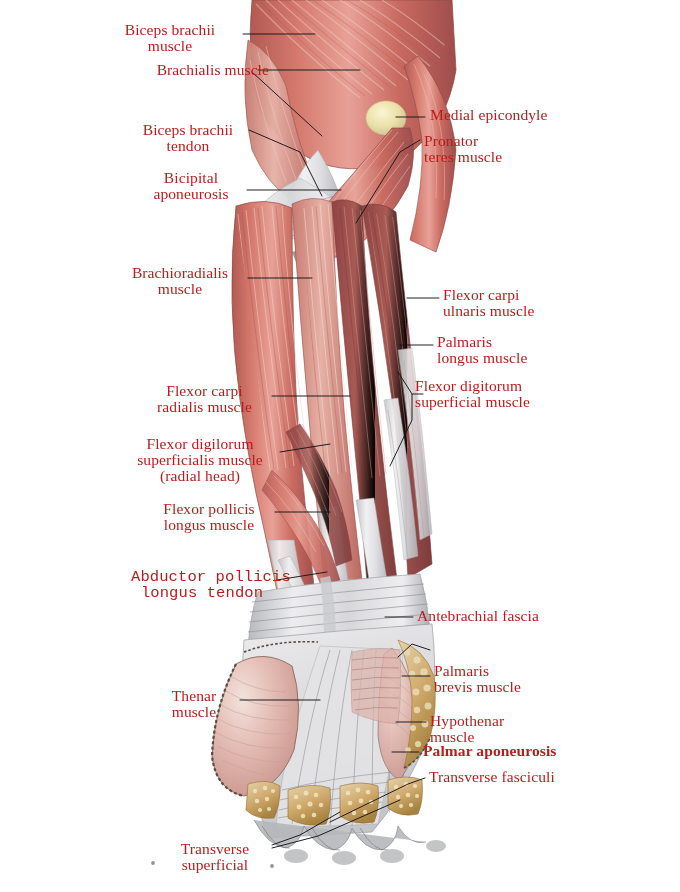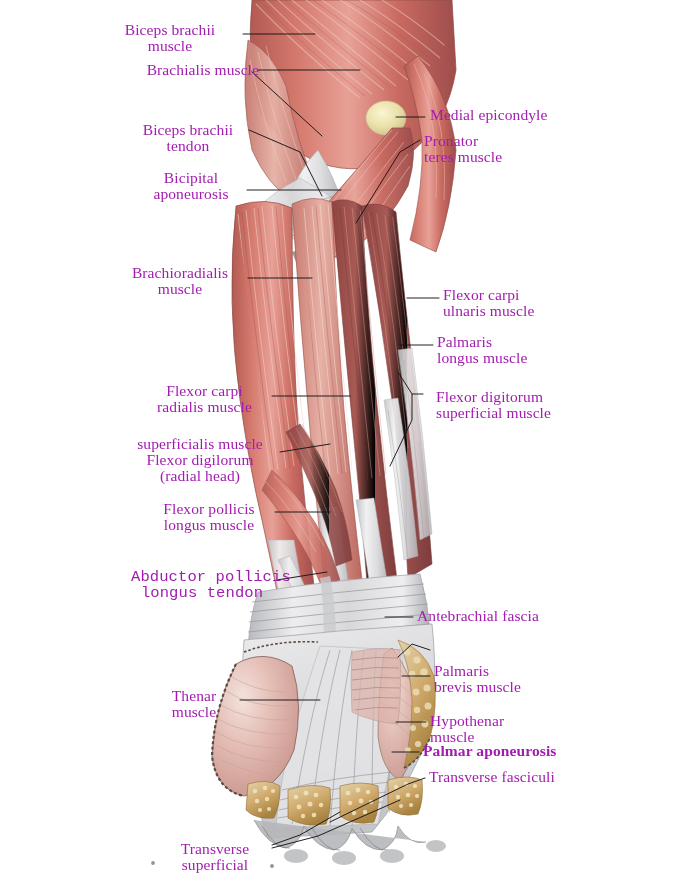--- a/index.html
+++ b/index.html
@@ -23,21 +23,21 @@
     left: 0;
     top: 0;
     width: 680px;
     height: 892px;
   }
   .label {
     position: absolute;
     font-family: "Liberation Serif", "DejaVu Serif", serif;
     font-size: 15.5px;
     line-height: 1.04;
-    color: #a21caf;
+    color: #b91c1c;
     white-space: pre;
     letter-spacing: 0.1px;
     z-index: 5;
   }
   .label.right { text-align: left; }
   .label.left  { text-align: right; }
   .label.center { text-align: center; }
 </style>
 </head>
 <body>
@@ -455,38 +455,38 @@
         <path d="M 430 676 L 402 676"></path>
         <path d="M 430 650 L 412 644 L 398 657"></path>
         <path d="M 426 722 L 396 722"></path>
         <path d="M 419 752 L 392 752"></path>
         <path d="M 425 778 L 408 784 L 330 822"></path>
       </g>
   </svg>
 
   <div id="labels-left">
       <div class="label center" style="left: 99px; top: 22px; width: 142px;"><div>Biceps brachii</div><div>muscle</div></div>
-      <div class="label left" style="left: 114px; top: 62px; width: 145px;"><div>Brachialis muscle</div></div>
+      <div class="label left" style="left: 124px; top: 62px; width: 145px;"><div>Brachialis muscle</div></div>
       <div class="label center" style="left: 130px; top: 122px; width: 116px;"><div>Biceps brachii</div><div>tendon</div></div>
       <div class="label center" style="left: 138px; top: 170px; width: 106px;"><div>Bicipital</div><div>aponeurosis</div></div>
       <div class="label center" style="left: 116px; top: 265px; width: 128px;"><div>Brachioradialis</div><div>muscle</div></div>
       <div class="label center" style="left: 141px; top: 383px; width: 127px;"><div>Flexor carpi</div><div>radialis muscle</div></div>
-      <div class="label center" style="left: 124px; top: 436px; width: 152px;"><div>superficialis muscle</div><div>Flexor digilorum</div><div>(radial head)</div></div>
+      <div class="label center" style="left: 124px; top: 436px; width: 152px;"><div>Flexor digilorum</div><div>superficialis muscle</div><div>(radial head)</div></div>
       <div class="label center" style="left: 147px; top: 501px; width: 124px;"><div>Flexor pollicis</div><div>longus muscle</div></div>
       <div class="label center" style="left: 131px; top: 569px; width: 142px; font-family: Liberation Mono, monospace;"><div>Abductor pollicis</div><div>longus tendon</div></div>
       <div class="label center" style="left: 155px; top: 688px; width: 78px;"><div>Thenar</div><div>muscle</div></div>
       <div class="label center" style="left: 163px; top: 841px; width: 104px;"><div>Transverse</div><div>superficial</div></div>
     </div>
 
   <div id="labels-right">
       <div class="label right" style="left: 430px; top: 107px; width: 155px;"><div>Medial epicondyle</div></div>
       <div class="label right" style="left: 424px; top: 133px; width: 110px;"><div>Pronator</div><div>teres muscle</div></div>
       <div class="label right" style="left: 443px; top: 287px; width: 120px;"><div>Flexor carpi</div><div>ulnaris muscle</div></div>
       <div class="label right" style="left: 437px; top: 334px; width: 118px;"><div>Palmaris</div><div>longus muscle</div></div>
-      <div class="label right" style="left: 436px; top: 378px; width: 148px; margin-top: 11px;"><div>Flexor digitorum</div><div>superficial muscle</div></div>
+      <div class="label right" style="left: 415px; top: 378px; width: 148px;"><div>Flexor digitorum</div><div>superficial muscle</div></div>
       <div class="label right" style="left: 417px; top: 608px; width: 160px;"><div>Antebrachial fascia</div></div>
       <div class="label right" style="left: 434px; top: 663px; width: 118px;"><div>Palmaris</div><div>brevis muscle</div></div>
       <div class="label right" style="left: 430px; top: 713px; width: 102px;"><div>Hypothenar</div><div>muscle</div></div>
       <div class="label right" style="left: 423px; top: 743px; width: 158px; font-weight: bold;"><div>Palmar aponeurosis</div></div>
       <div class="label right" style="left: 429px; top: 769px; width: 156px;"><div>Transverse fasciculi</div></div>
     </div>
 
 </div>
 
 </body></html>

